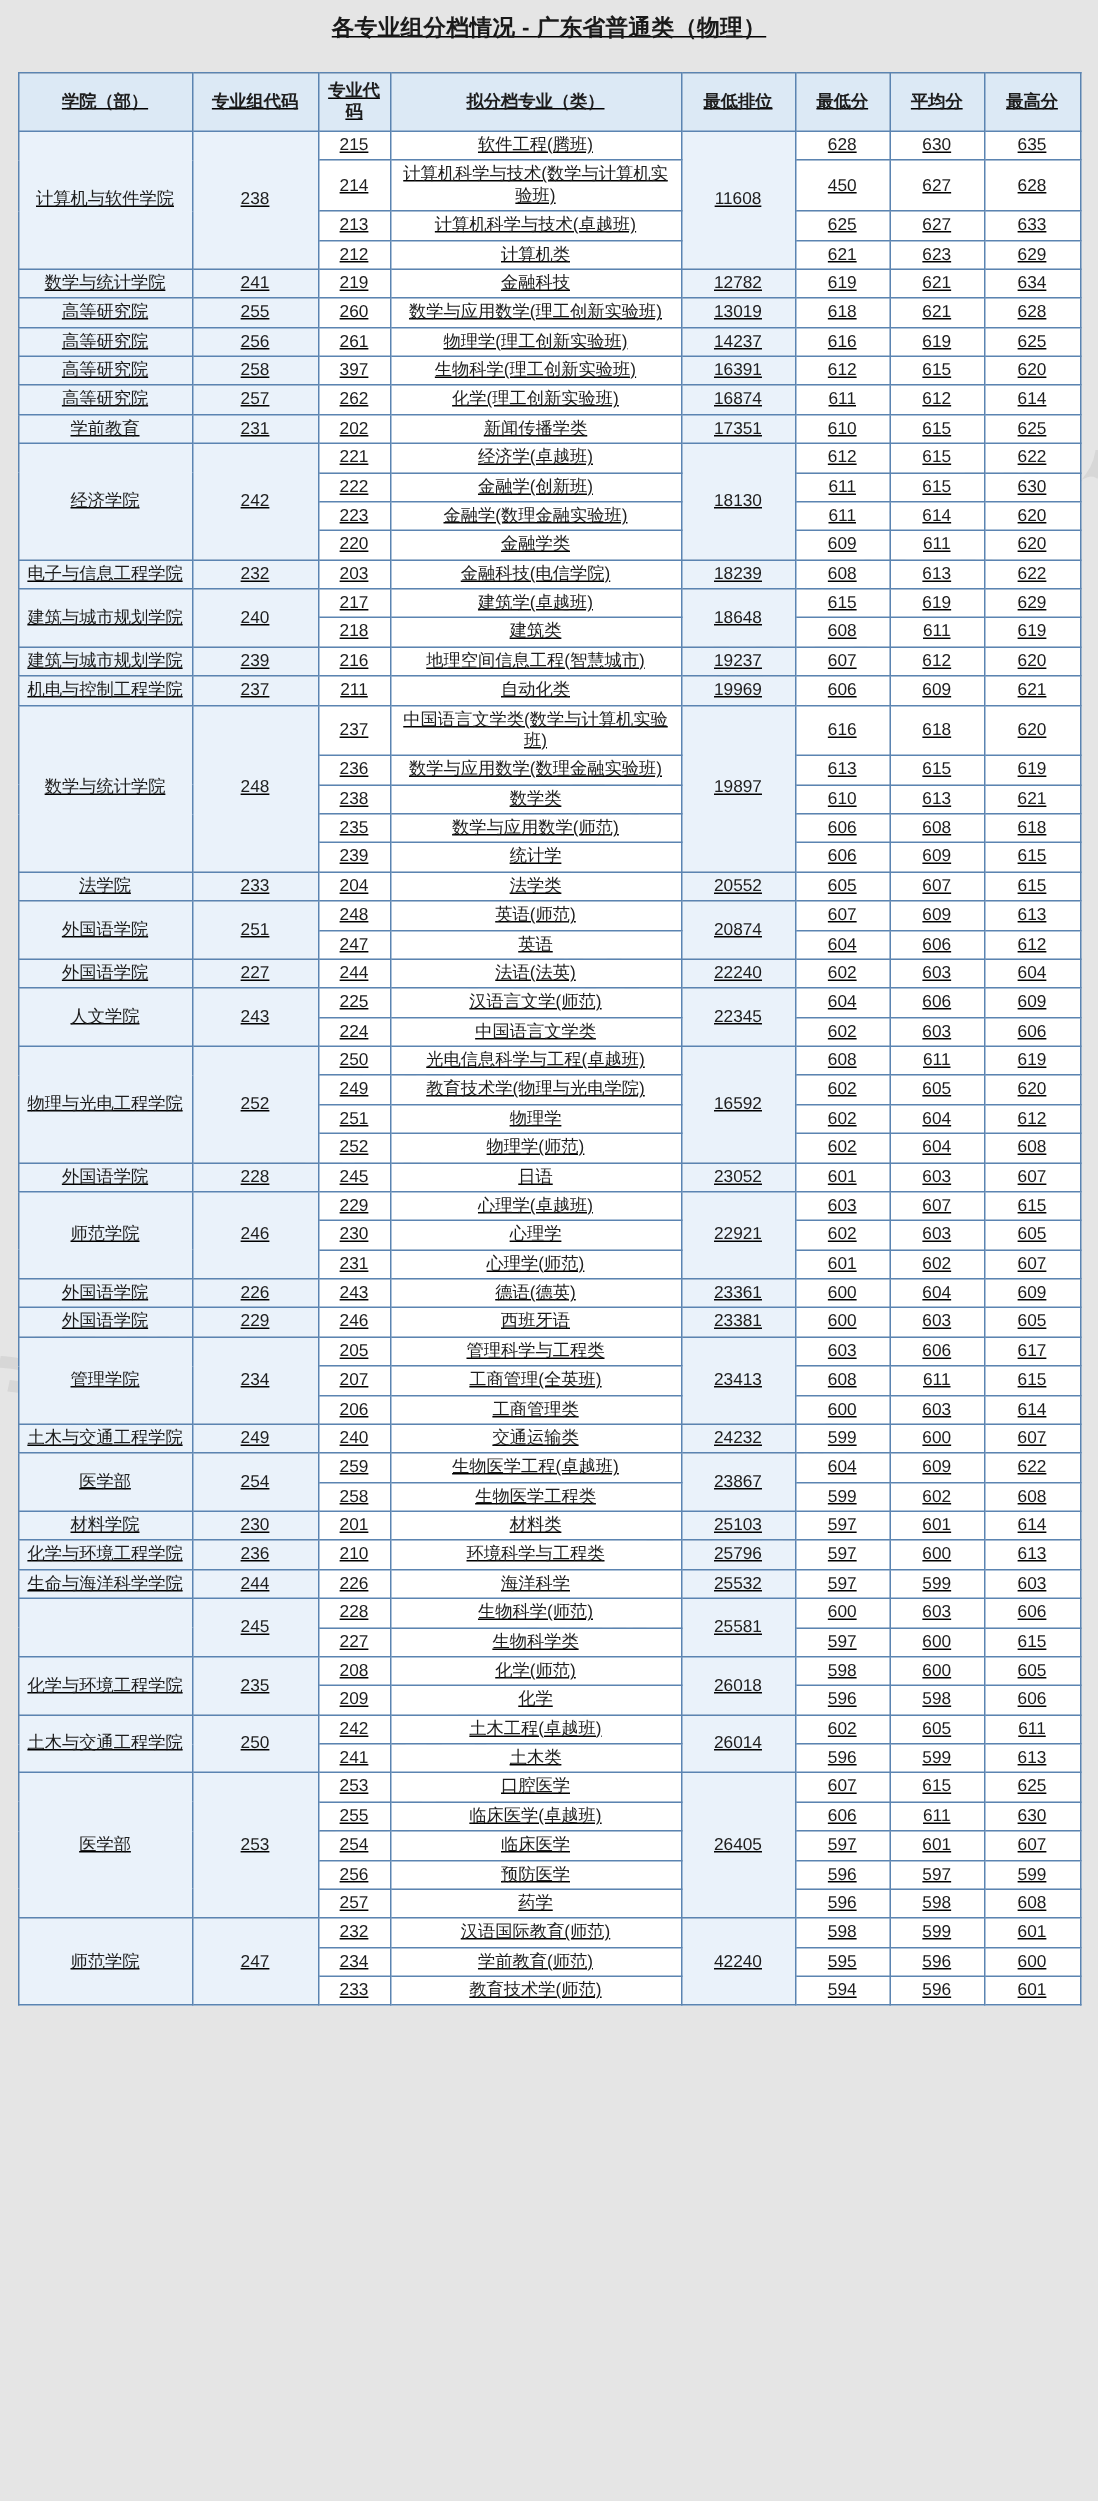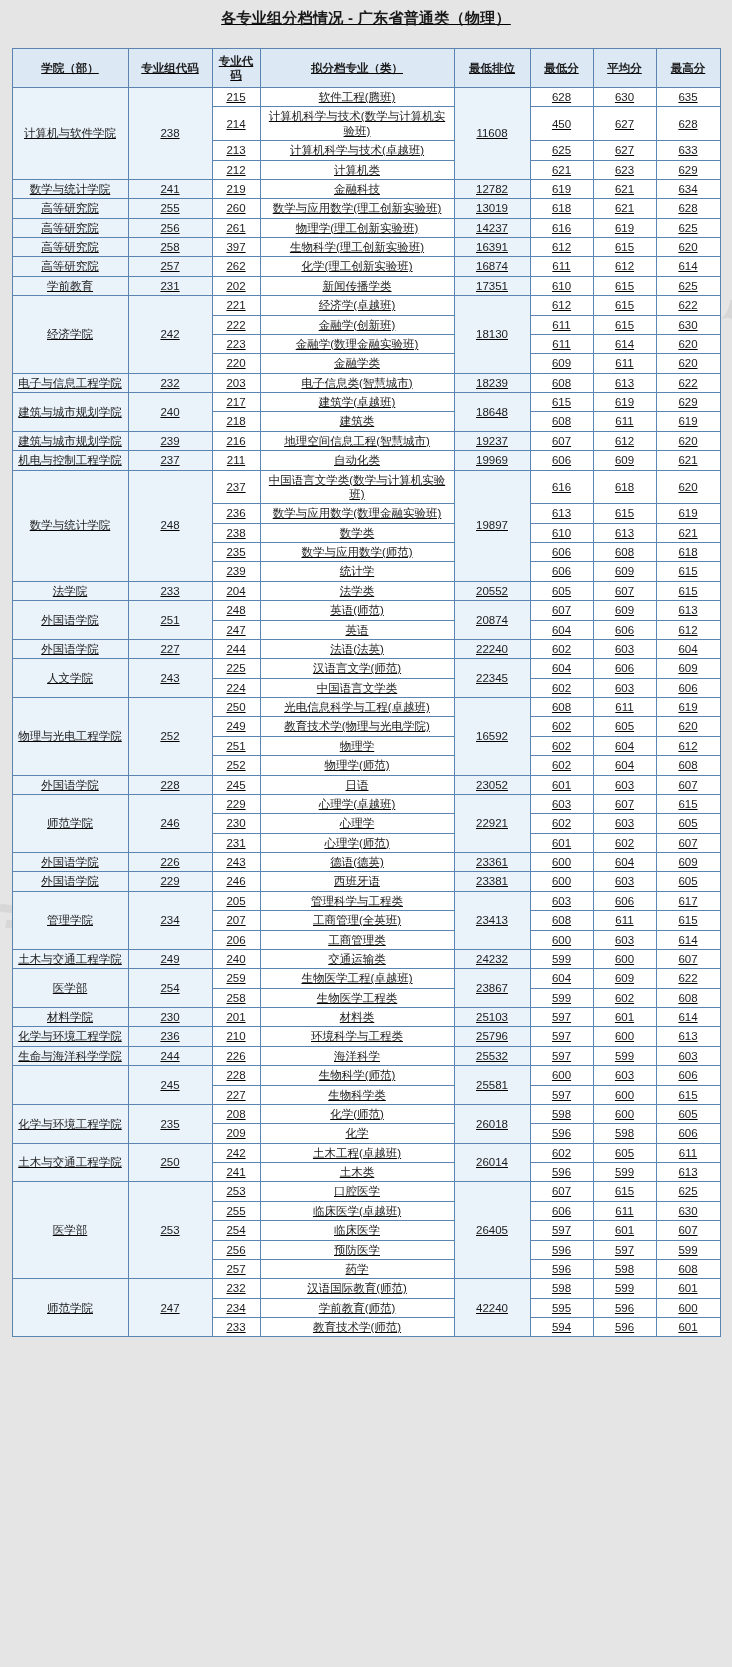--- a/index.html
+++ b/index.html
@@ -244,21 +244,21 @@
           <td class="c-major-code">220</td>
           <td class="c-major-name">金融学类</td>
           <td class="c-min">609</td>
           <td class="c-avg">611</td>
           <td class="c-max">620</td>
         </tr>
         <tr>
           <td class="c-college" rowspan="1">电子与信息工程学院</td>
           <td class="c-group" rowspan="1">232</td>
           <td class="c-major-code">203</td>
-          <td class="c-major-name">电子信息类(智慧城市)</td>
+          <td class="c-major-name">金融科技(电信学院)</td>
           <td class="c-rank" rowspan="1">18239</td>
           <td class="c-min">608</td>
           <td class="c-avg">613</td>
           <td class="c-max">622</td>
         </tr>
         <tr>
           <td class="c-college" rowspan="2">建筑与城市规划学院</td>
           <td class="c-group" rowspan="2">240</td>
           <td class="c-major-code">217</td>
           <td class="c-major-name">建筑学(卓越班)</td>

